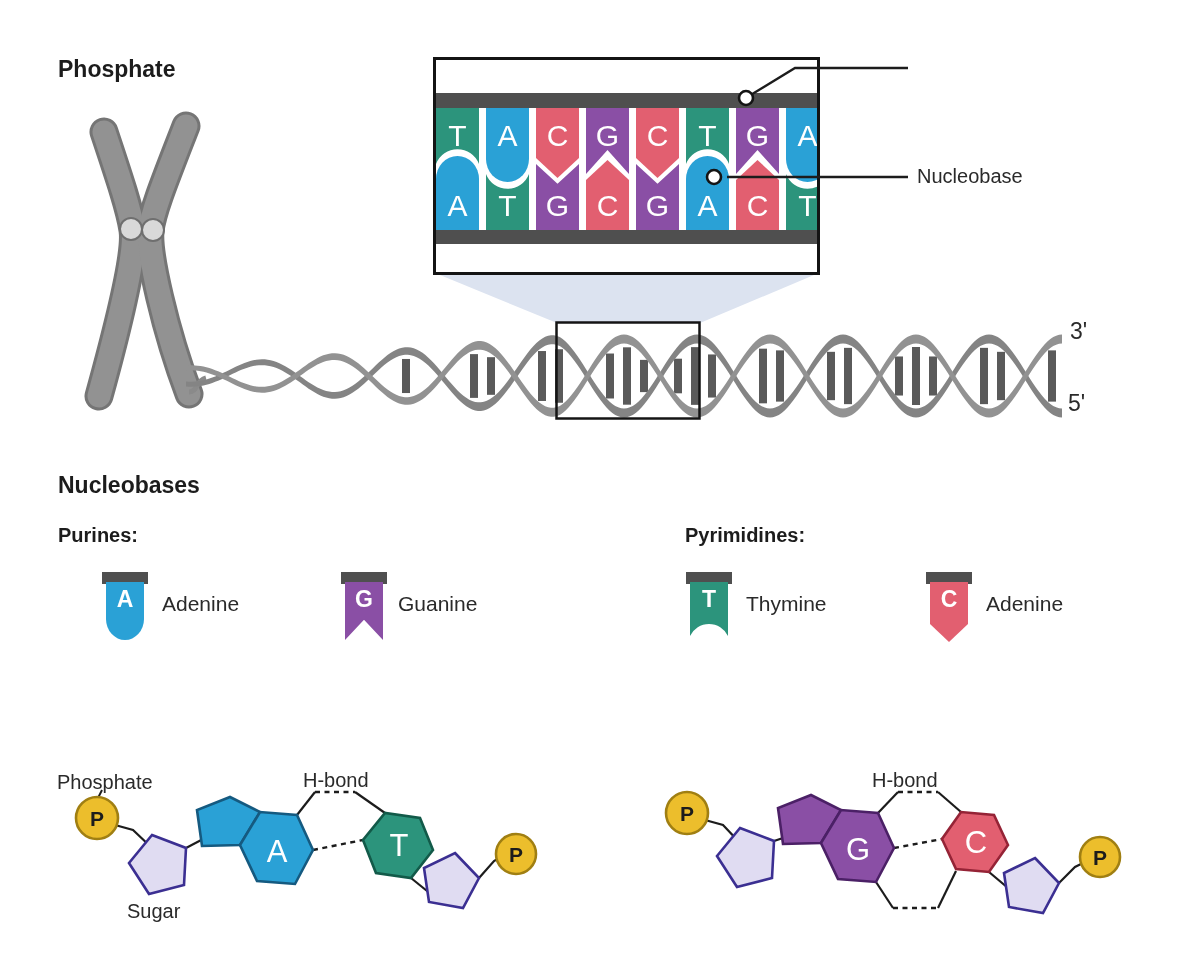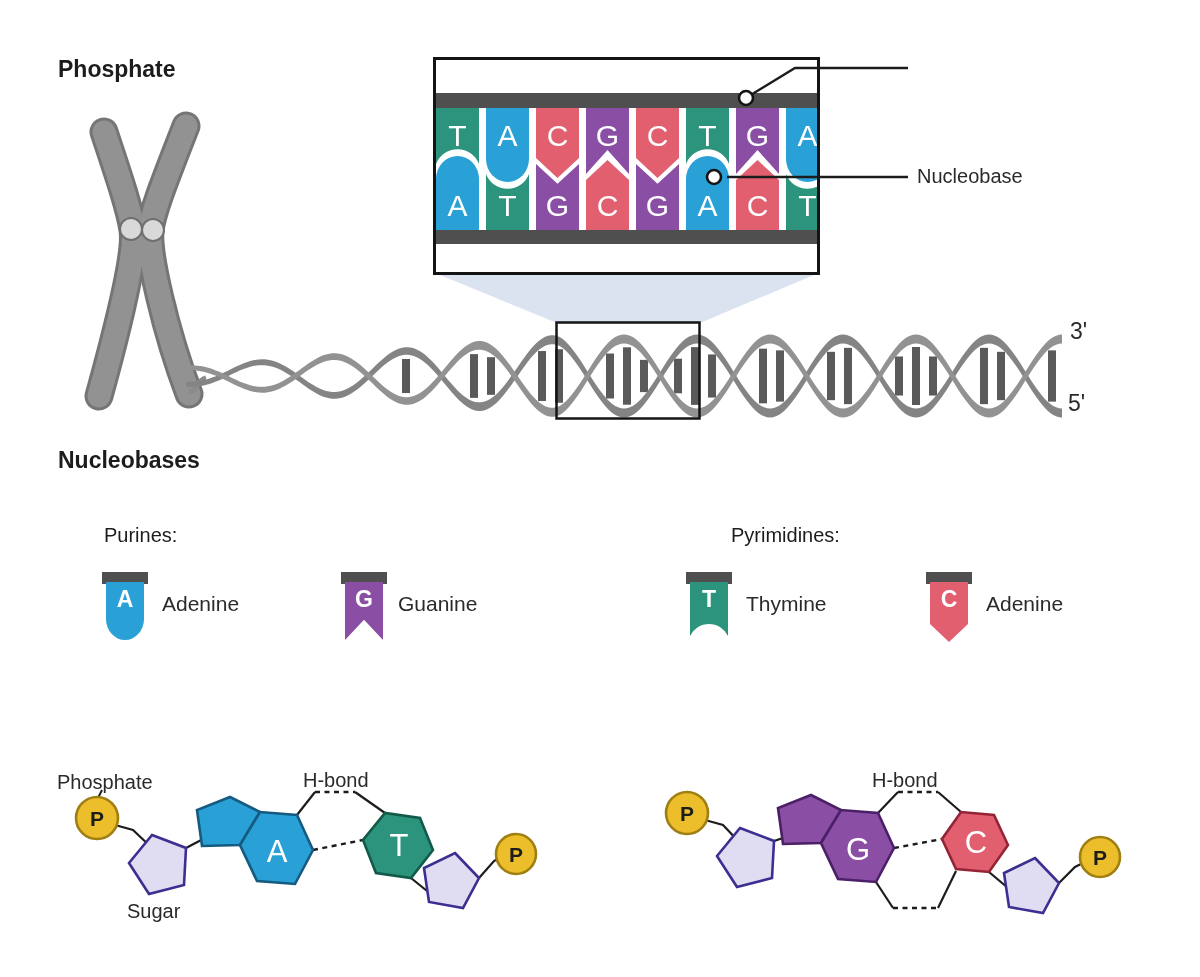--- a/index.html
+++ b/index.html
@@ -1,20 +1,20 @@
 <!DOCTYPE html>
 <html><head>
 <meta charset="utf-8">
 <style>
   html,body{margin:0;padding:0;background:#ffffff;}
   body{font-family:"Liberation Sans",sans-serif;color:#1e1e1e;}
   .stage{position:relative;width:1200px;height:977px;background:#fff;overflow:hidden;}
   .abs{position:absolute;}
   .heading{font-size:23px;font-weight:700;color:#1c1c1c;}
-  .subheading{font-size:20px;font-weight:400;color:#1c1c1c;margin-left:46px;}
+  .subheading{font-size:20px;font-weight:700;color:#1c1c1c;}
   .plain-label{font-size:20px;font-weight:400;color:#2a2a2a;}
   .prime-label{font-size:23px;font-weight:400;color:#2a2a2a;}
 
   
   .seq-box{position:absolute;left:433px;top:57px;width:381px;height:212px;
            border:3px solid #141414;background:#fff;overflow:hidden;z-index:2;}
   .bb-bar{position:absolute;left:0;width:100%;height:15px;background:#4f4f4f;}
   .bb-top{top:33px;}
   .bb-bottom{top:170px;height:14px;}
   .base{position:absolute;width:43px;}
@@ -148,21 +148,21 @@
     <circle cx="746" cy="98" r="7" fill="#ffffff" stroke="#141414" stroke-width="2.6"></circle>
     <polyline points="908,177 727,177" fill="none" stroke="#1c1c1c" stroke-width="2.4"></polyline>
     <circle cx="714" cy="177" r="7" fill="#ffffff" stroke="#141414" stroke-width="2.6"></circle>
   </svg>
 
   <div class="abs heading" style="left:58px;top:56px;">Phosphate</div>
   <div class="abs plain-label" style="left:917px;top:165px;">Nucleobase</div>
   <div class="abs prime-label" style="left:1070px;top:318px;">3'</div>
   <div class="abs prime-label" style="left:1068px;top:390px;">5'</div>
 
-  <div class="abs heading" style="left:58px;top:447px;">Nucleobases</div>
+  <div class="abs heading" style="left:58px;top:472px;">Nucleobases</div>
   <div class="abs subheading" style="left:58px;top:524px;">Purines:</div>
   <div class="abs subheading" style="left:685px;top:524px;">Pyrimidines:</div>
 
   <div class="flag-item" style="left:102px;top:572px;">
     <div class="flag-cap"></div>
     <div class="flag-body flag-A c-A"></div>
     <div class="flag-letter">A</div>
   </div>
   <div class="legend-name" style="left:162px;top:592px;">Adenine</div>
 

